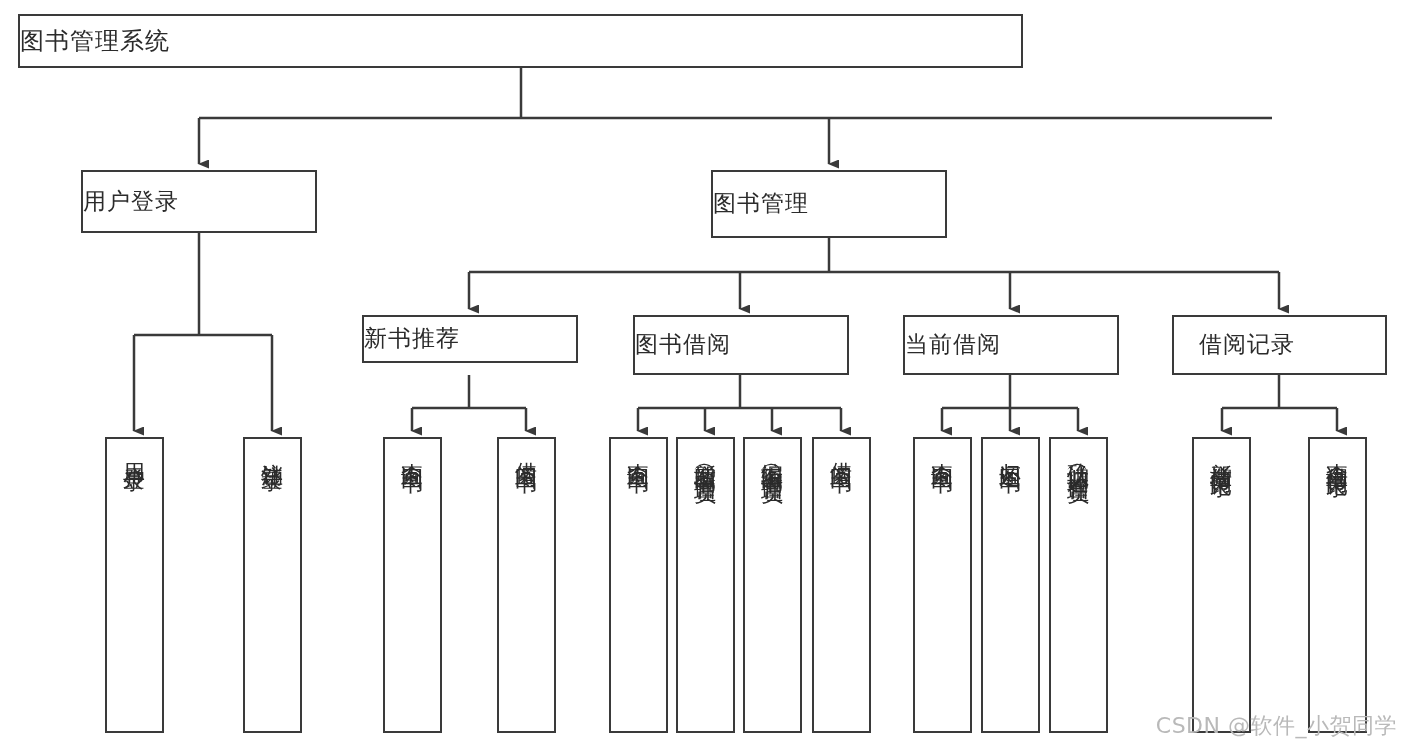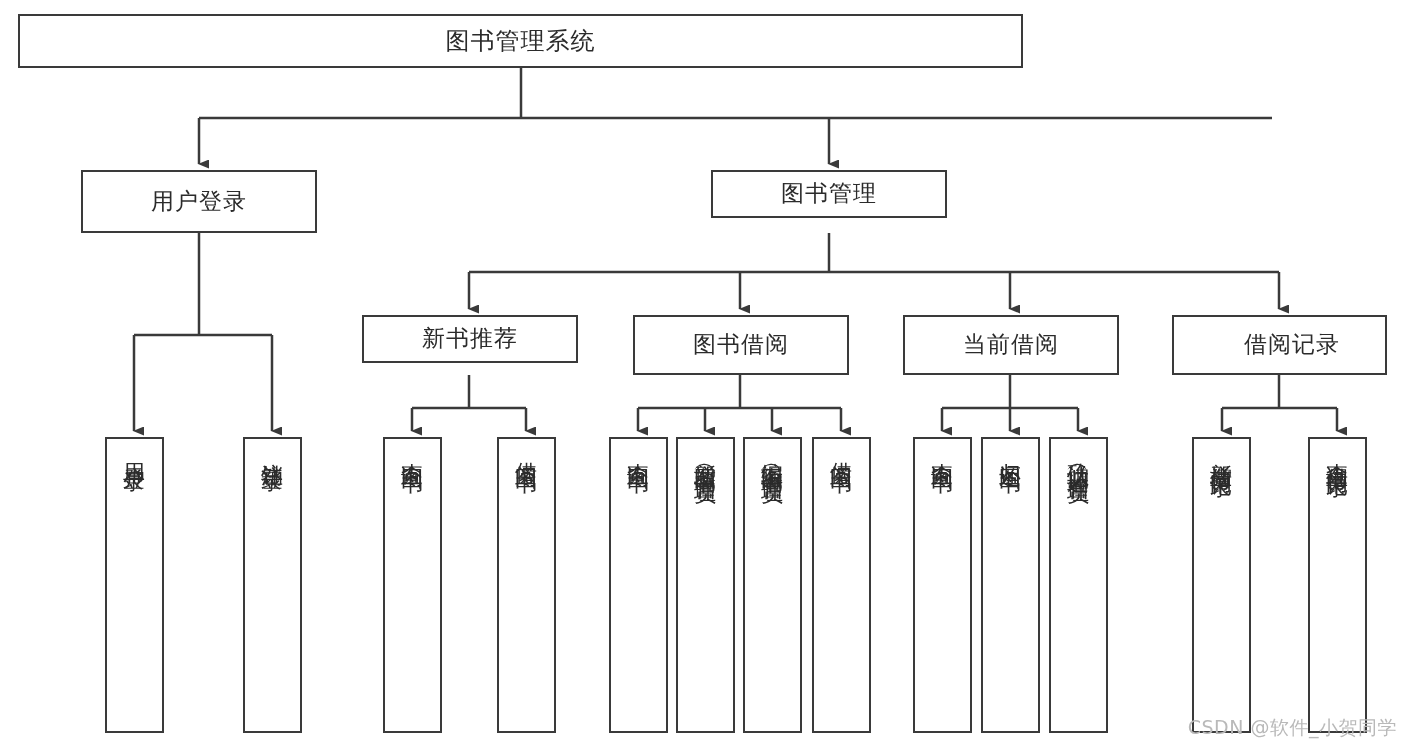--- a/index.html
+++ b/index.html
@@ -25,21 +25,20 @@
     height: 747px;
     pointer-events: none;
   }
   .node {
     position: absolute;
     box-sizing: border-box;
     background: #ffffff;
     border: 2.5px solid #3a3a3a;
     display: flex;
     align-items: center;
-    justify-content: center;
     color: #2b2b2b;
   }
   .node-h {
     font-size: 23px;
     letter-spacing: 1px;
     line-height: 1.2;
   }
   .node-v {
     font-size: 22px;
     padding: 6px 2px;
@@ -54,21 +53,21 @@
     white-space: nowrap;
     display: block;
   }
   .node-root {
     font-size: 24px;
   }
   #watermark {
     position: absolute;
     right: 8px;
     bottom: 6px;
-    font-size: 19px;
+    font-size: 22px;
     color: #b9b9b9;
     letter-spacing: 0.5px;
     white-space: nowrap;
   }
 </style>
 </head>
 <body>
 
 <div id="canvas">
 
@@ -122,21 +121,21 @@
     </g>
   </svg>
 
   <div class="node node-h node-root" style="left:18px; top:14px; width:1005px; height:54px;">
     <span>图书管理系统</span>
   </div>
 
   <div class="node node-h" style="left:81px; top:170px; width:236px; height:63px;">
     <span>用户登录</span>
   </div>
-  <div class="node node-h" style="left:711px; top:170px; width:236px; height:48px;">
+  <div class="node node-h" style="left:711px; top:170px; width:236px; height:68px;">
     <span>图书管理</span>
   </div>
 
   <div class="node node-h" style="left:362px; top:315px; width:216px; height:48px;">
     <span>新书推荐</span>
   </div>
   <div class="node node-h" style="left:633px; top:315px; width:216px; height:60px;">
     <span>图书借阅</span>
   </div>
   <div class="node node-h" style="left:903px; top:315px; width:216px; height:60px;">

